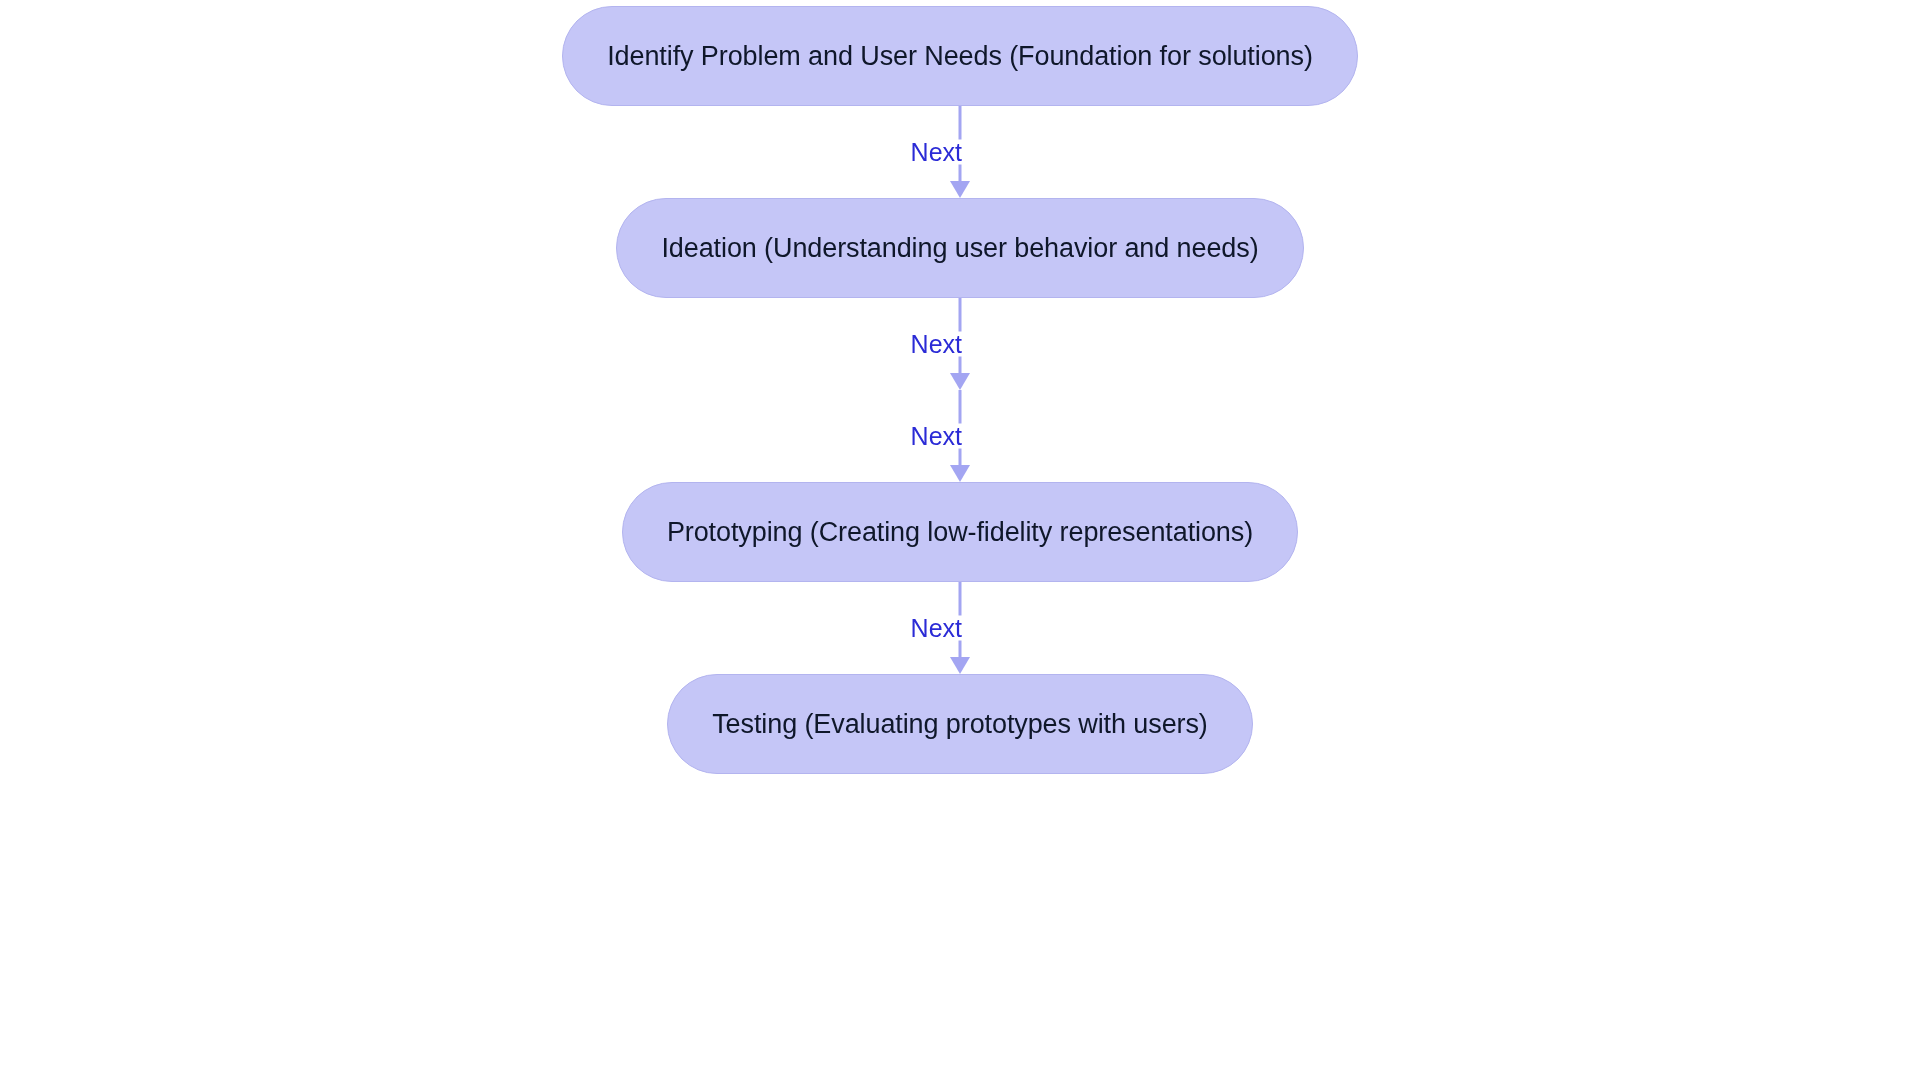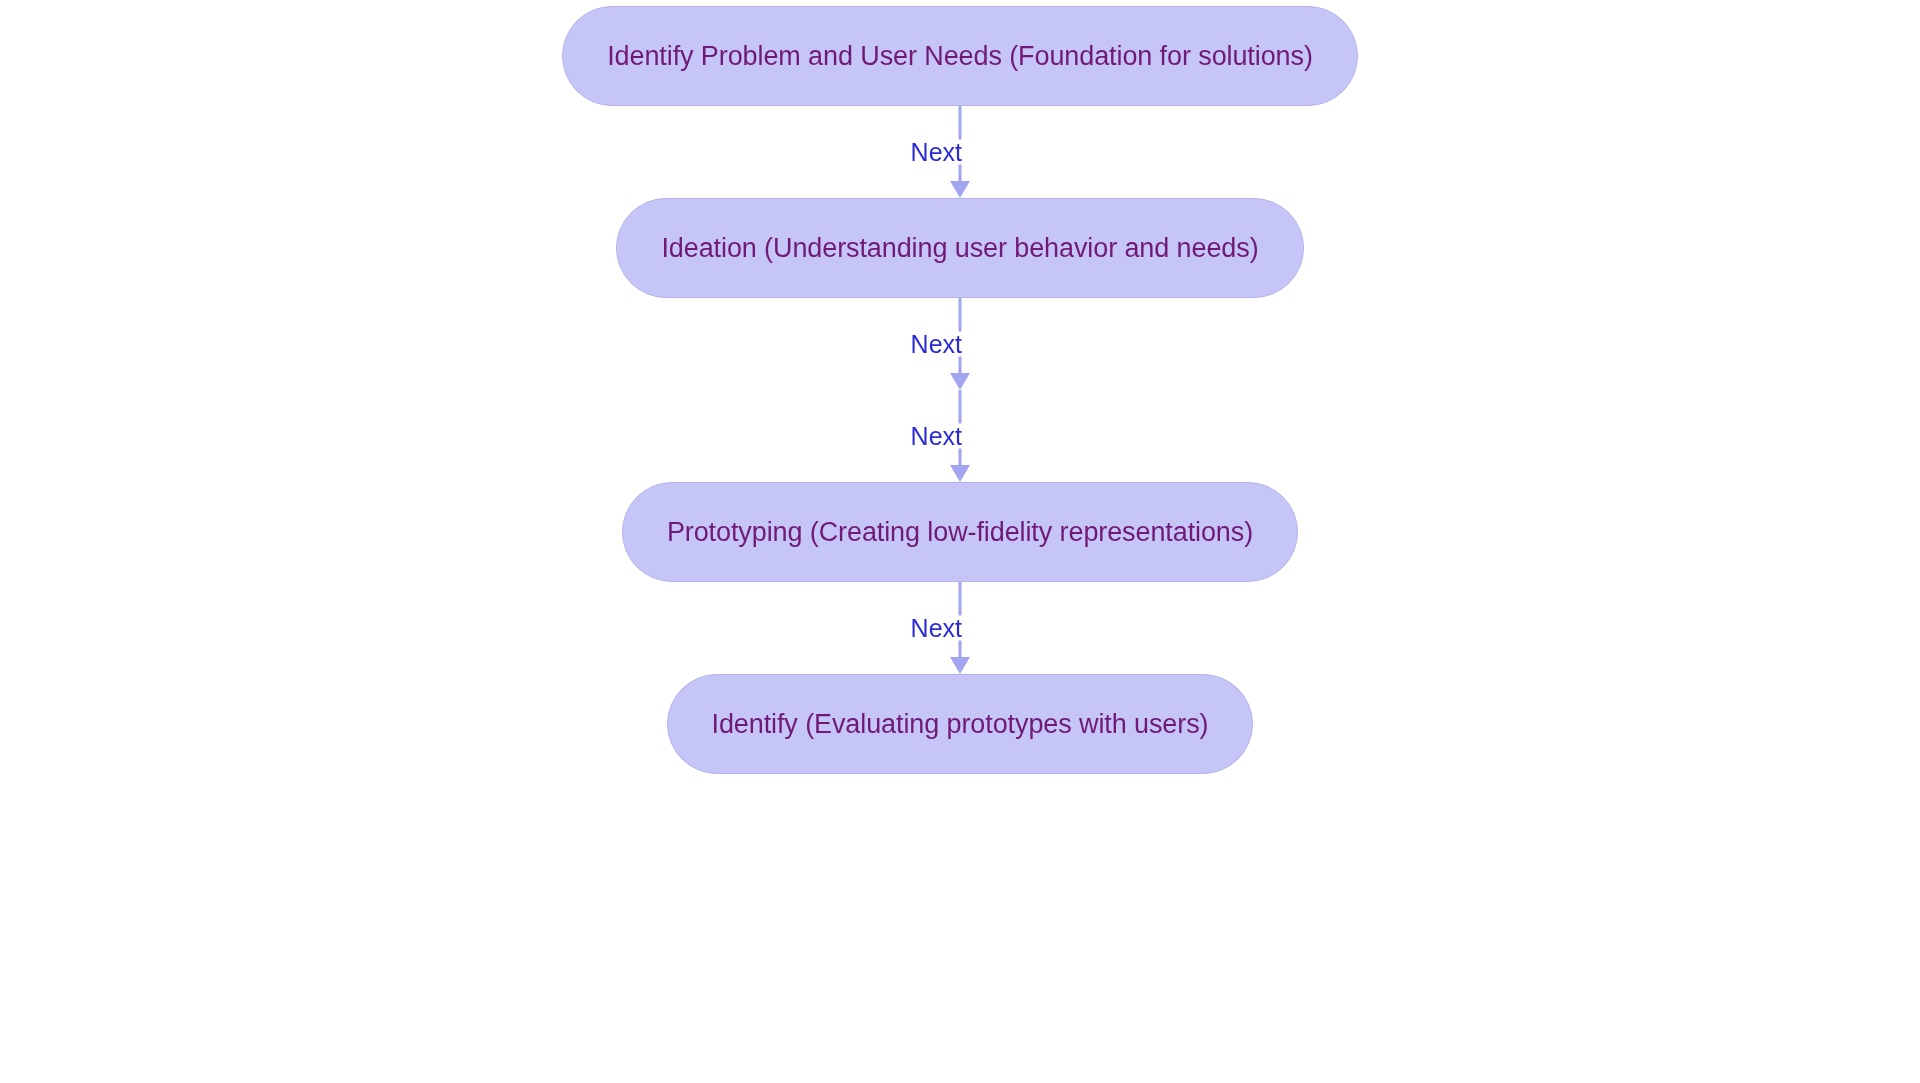--- a/index.html
+++ b/index.html
@@ -34,21 +34,21 @@
     border-radius: 9999px;
     height: 100px;
     display: flex;
     align-items: center;
     justify-content: center;
     padding: 0 44px;
     white-space: nowrap;
   }
 
   .node-label {
-    color: #701a75;
+    color: #0f172a;
     font-size: 27px;
     font-weight: 400;
     letter-spacing: -0.1px;
     line-height: 1;
   }
 
   
   .connector {
     position: relative;
     width: 180px;
@@ -139,17 +139,17 @@
       <span class="node-label">Prototyping (Creating low-fidelity representations)</span>
     </div>
 
     <div class="connector">
       <div class="connector-line"></div>
       <div class="connector-arrowhead"></div>
       <span class="connector-label">Next</span>
     </div>
 
     <div class="node">
-      <span class="node-label">Identify (Evaluating prototypes with users)</span>
+      <span class="node-label">Testing (Evaluating prototypes with users)</span>
     </div>
 
   </div>
 </div>
 
 </body></html>

